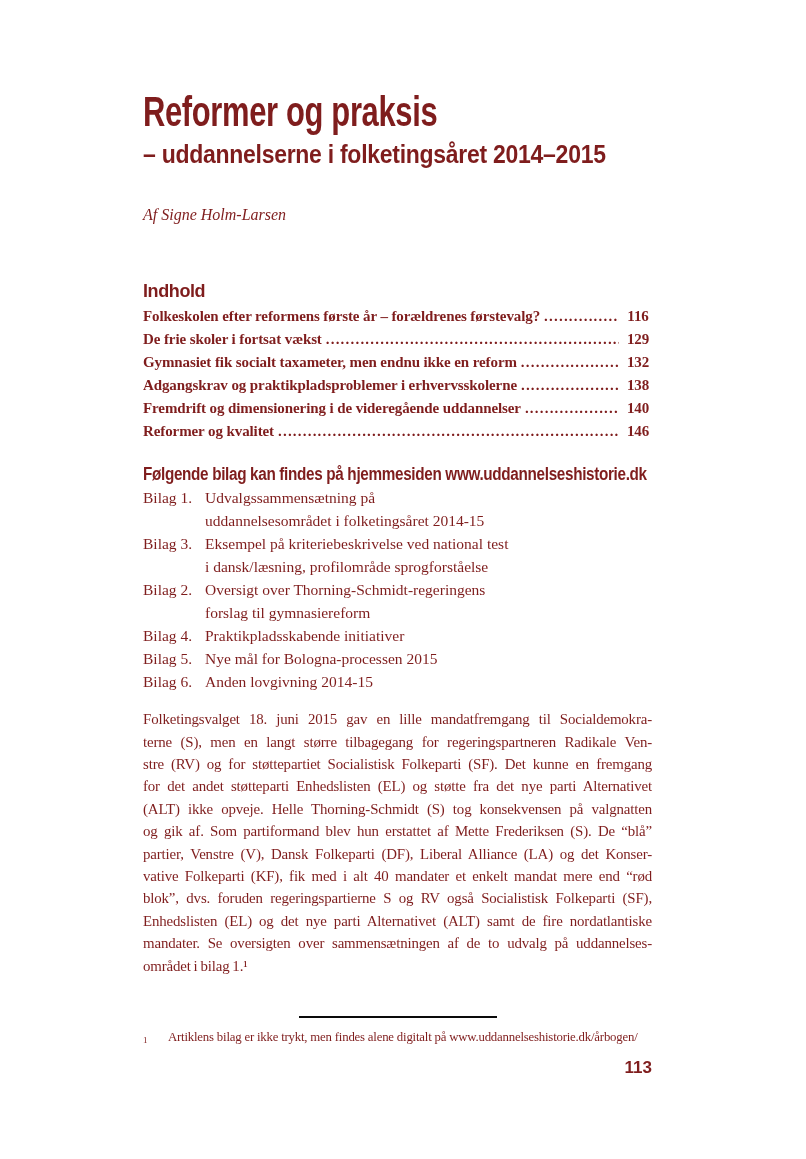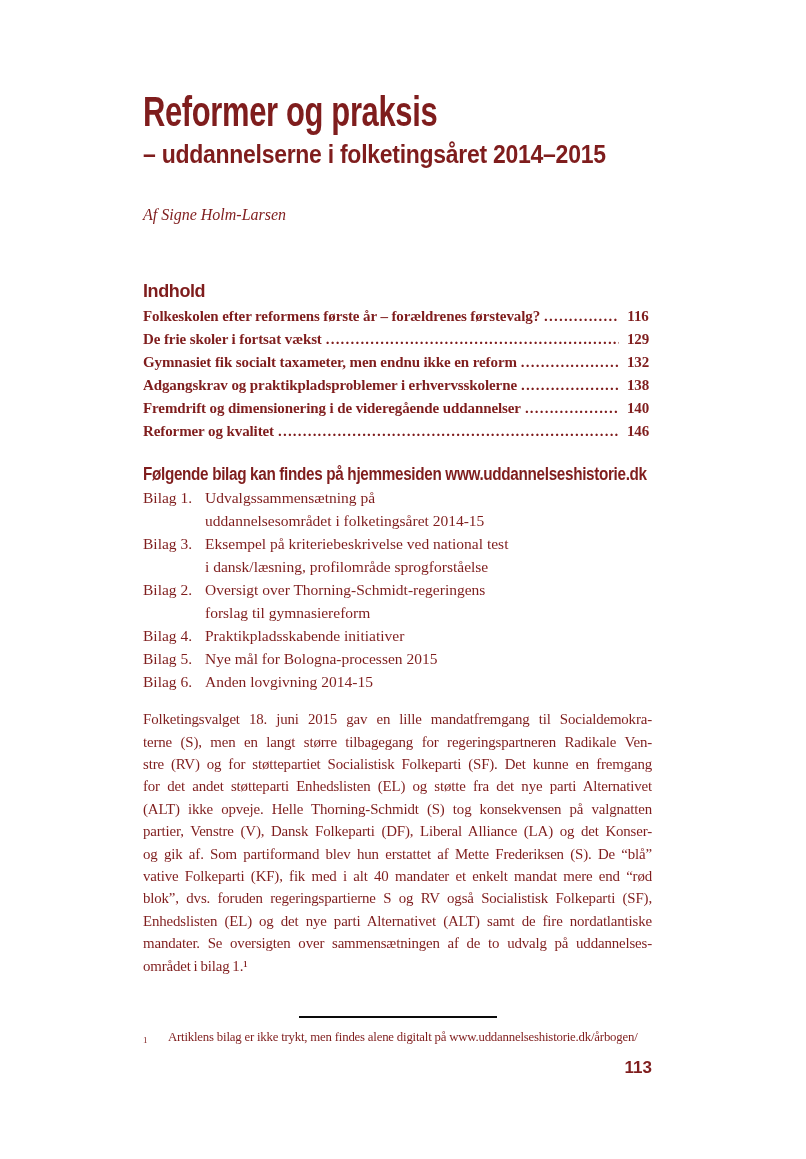--- a/index.html
+++ b/index.html
@@ -212,23 +212,23 @@
   <div class="body-line">Folketingsvalget 18. juni 2015 gav en lille mandatfremgang til Socialdemokra-</div>
 
   <div class="body-line">terne (S), men en langt større tilbagegang for regeringspartneren Radikale Ven-</div>
 
   <div class="body-line">stre (RV) og for støttepartiet Socialistisk Folkeparti (SF). Det kunne en fremgang</div>
 
   <div class="body-line">for det andet støtteparti Enhedslisten (EL) og støtte fra det nye parti Alternativet</div>
 
   <div class="body-line">(ALT) ikke opveje. Helle Thorning-Schmidt (S) tog konsekvensen på valgnatten</div>
 
+  <div class="body-line">og gik af. Som partiformand blev hun erstattet af Mette Frederiksen (S). De “blå”</div>
+
   <div class="body-line">partier, Venstre (V), Dansk Folkeparti (DF), Liberal Alliance (LA) og det Konser-</div>
-
-  <div class="body-line">og gik af. Som partiformand blev hun erstattet af Mette Frederiksen (S). De “blå”</div>
 
   <div class="body-line">vative Folkeparti (KF), fik med i alt 40 mandater et enkelt mandat mere end “rød</div>
 
   <div class="body-line">blok”, dvs. foruden regeringspartierne S og RV også Socialistisk Folkeparti (SF),</div>
 
   <div class="body-line">Enhedslisten (EL) og det nye parti Alternativet (ALT) samt de fire nordatlantiske</div>
 
   <div class="body-line">mandater. Se oversigten over sammensætningen af de to udvalg på uddannelses-</div>
 
   <div class="body-line">området i bilag 1.¹</div>

